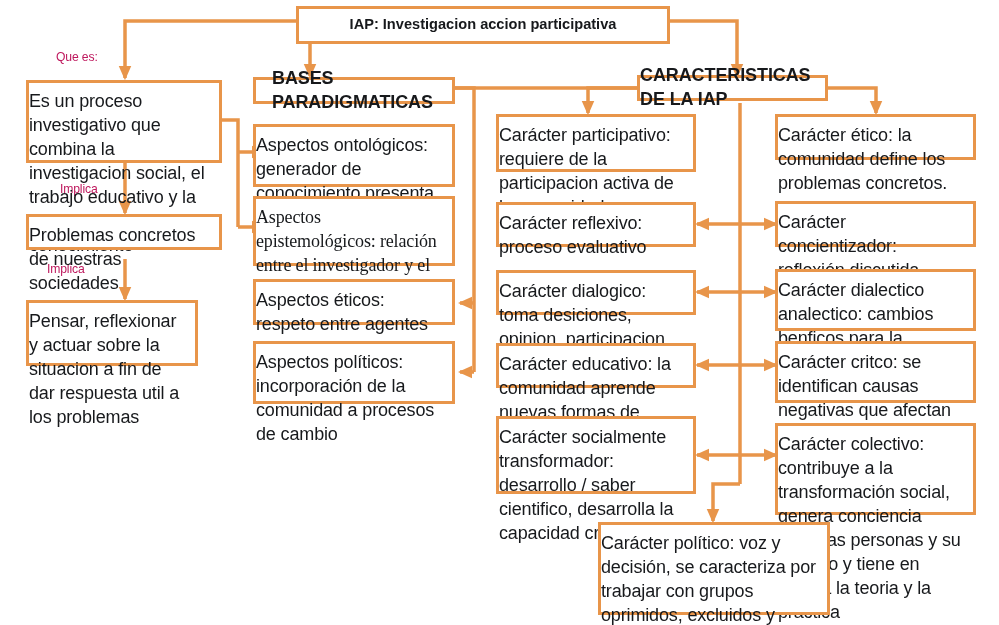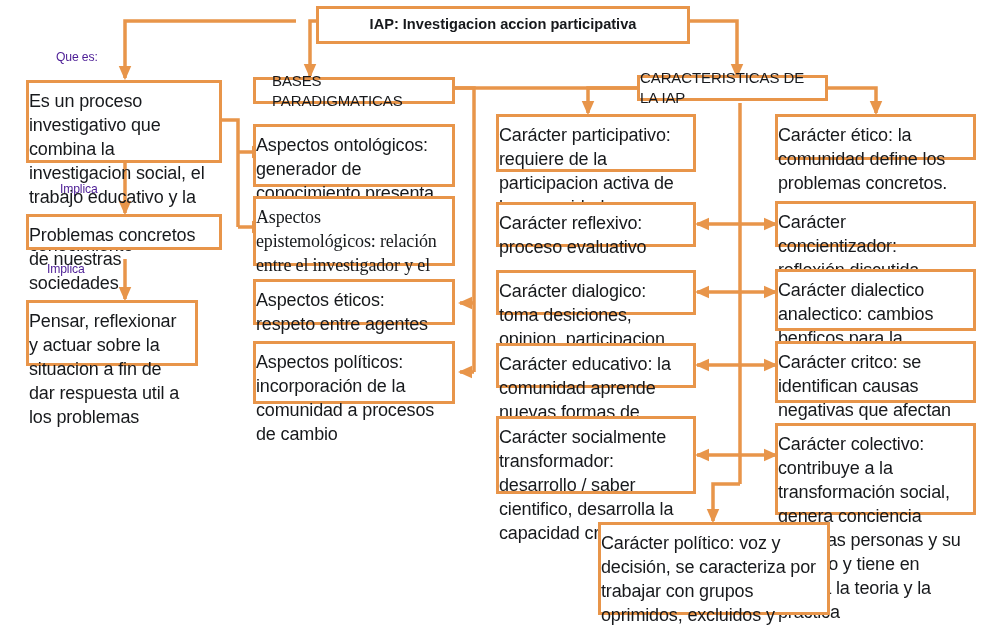--- a/index.html
+++ b/index.html
@@ -36,38 +36,37 @@
   }
   .node.title {
     font-weight: bold;
     font-size: 14.6px;
     text-align: center;
     display: flex;
     align-items: center;
     justify-content: center;
     padding: 16px;
     letter-spacing: 0px;
-    margin-left: 20px;
   }
   .node.header {
-    font-weight: normal;
-    font-size: 15px;
+    font-weight: bold;
+    font-size: 18px;
     display: flex;
     align-items: center;
     padding: 0 0 0 16px;
     letter-spacing: -0.1px;
   }
   .node.header.ctr {
     justify-content: center;
     padding: 0;
   }
   .edge-label {
     position: absolute;
     font-size: 12.2px;
-    color: #4c1d95;
+    color: #be185d;
     z-index: 3;
     letter-spacing: -0.15px;
   }
 </style>
 </head>
 <body>
 
 <div id="canvas">
 
   <svg id="wires" viewBox="0 0 999 625" width="999" height="625">

